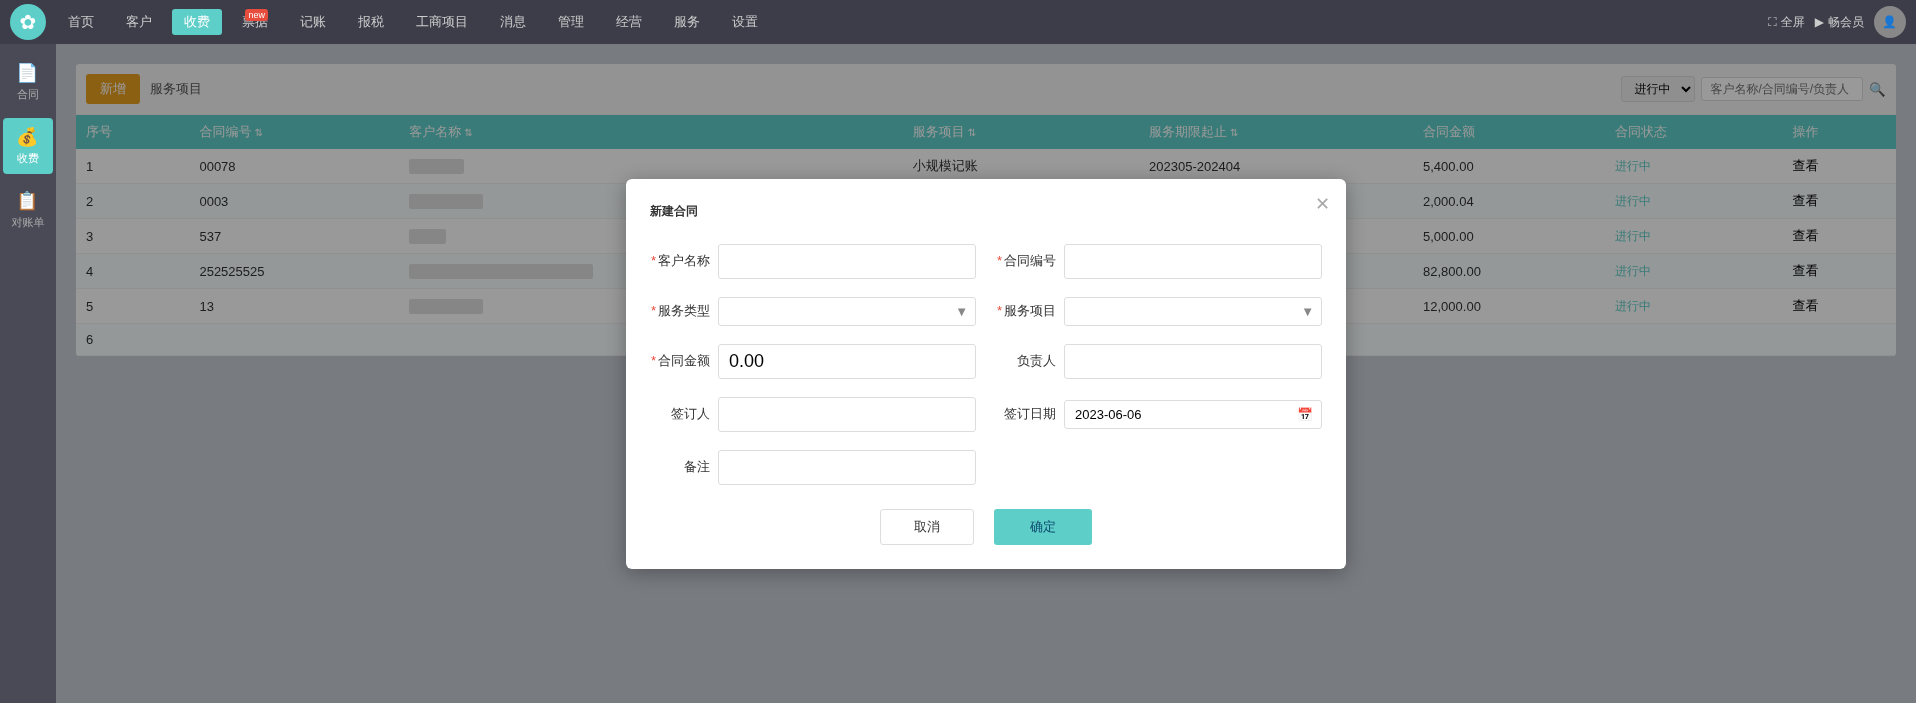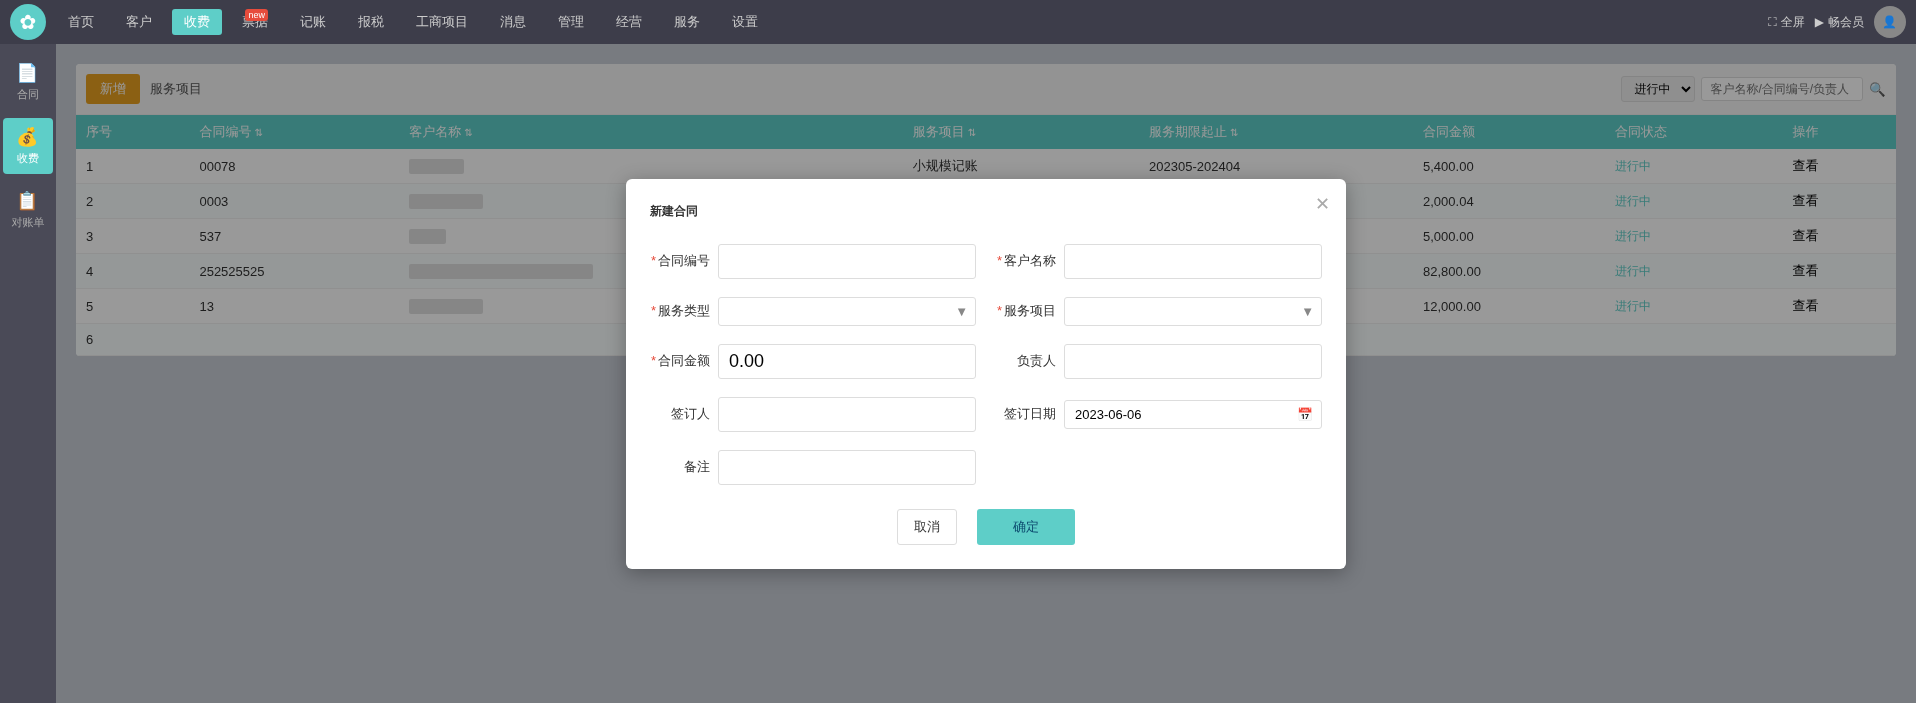--- a/index.html
+++ b/index.html
@@ -307,21 +307,21 @@
       color: #aaa;
       pointer-events: none;
     }
     .modal-footer {
       display: flex;
       justify-content: center;
       gap: 20px;
       margin-top: 24px;
     }
     .btn-cancel {
-      padding: 8px 16px;
+      padding: 8px 33px;
       border: 1px solid #ddd;
       border-radius: 3px;
       background: white;
       color: #333;
       cursor: pointer;
       font-size: 13px;
     }
     .btn-confirm {
       padding: 8px 36px;
       border: none;
@@ -484,27 +484,27 @@
     </div>
 
     <div class="overlay">
       <div class="modal">
         <button class="modal-close">✕</button>
         <div class="modal-title">新建合同</div>
 
         <div class="form-row">
           <div class="form-group">
             <span class="form-label">
-              <span class="required-star">*</span><span>合同编号</span>
+              <span class="required-star">*</span><span>客户名称</span>
             </span>
             <input class="form-input" type="text" style="">
           </div>
           <div class="form-group">
             <span class="form-label">
-              <span class="required-star">*</span><span>客户名称</span>
+              <span class="required-star">*</span><span>合同编号</span>
             </span>
             <input class="form-input" type="text" style="">
           </div>
         </div>
 
         <div class="form-row">
           <div class="form-group">
             <span class="form-label">
               <span class="required-star">*</span><span>服务类型</span>
             </span>

